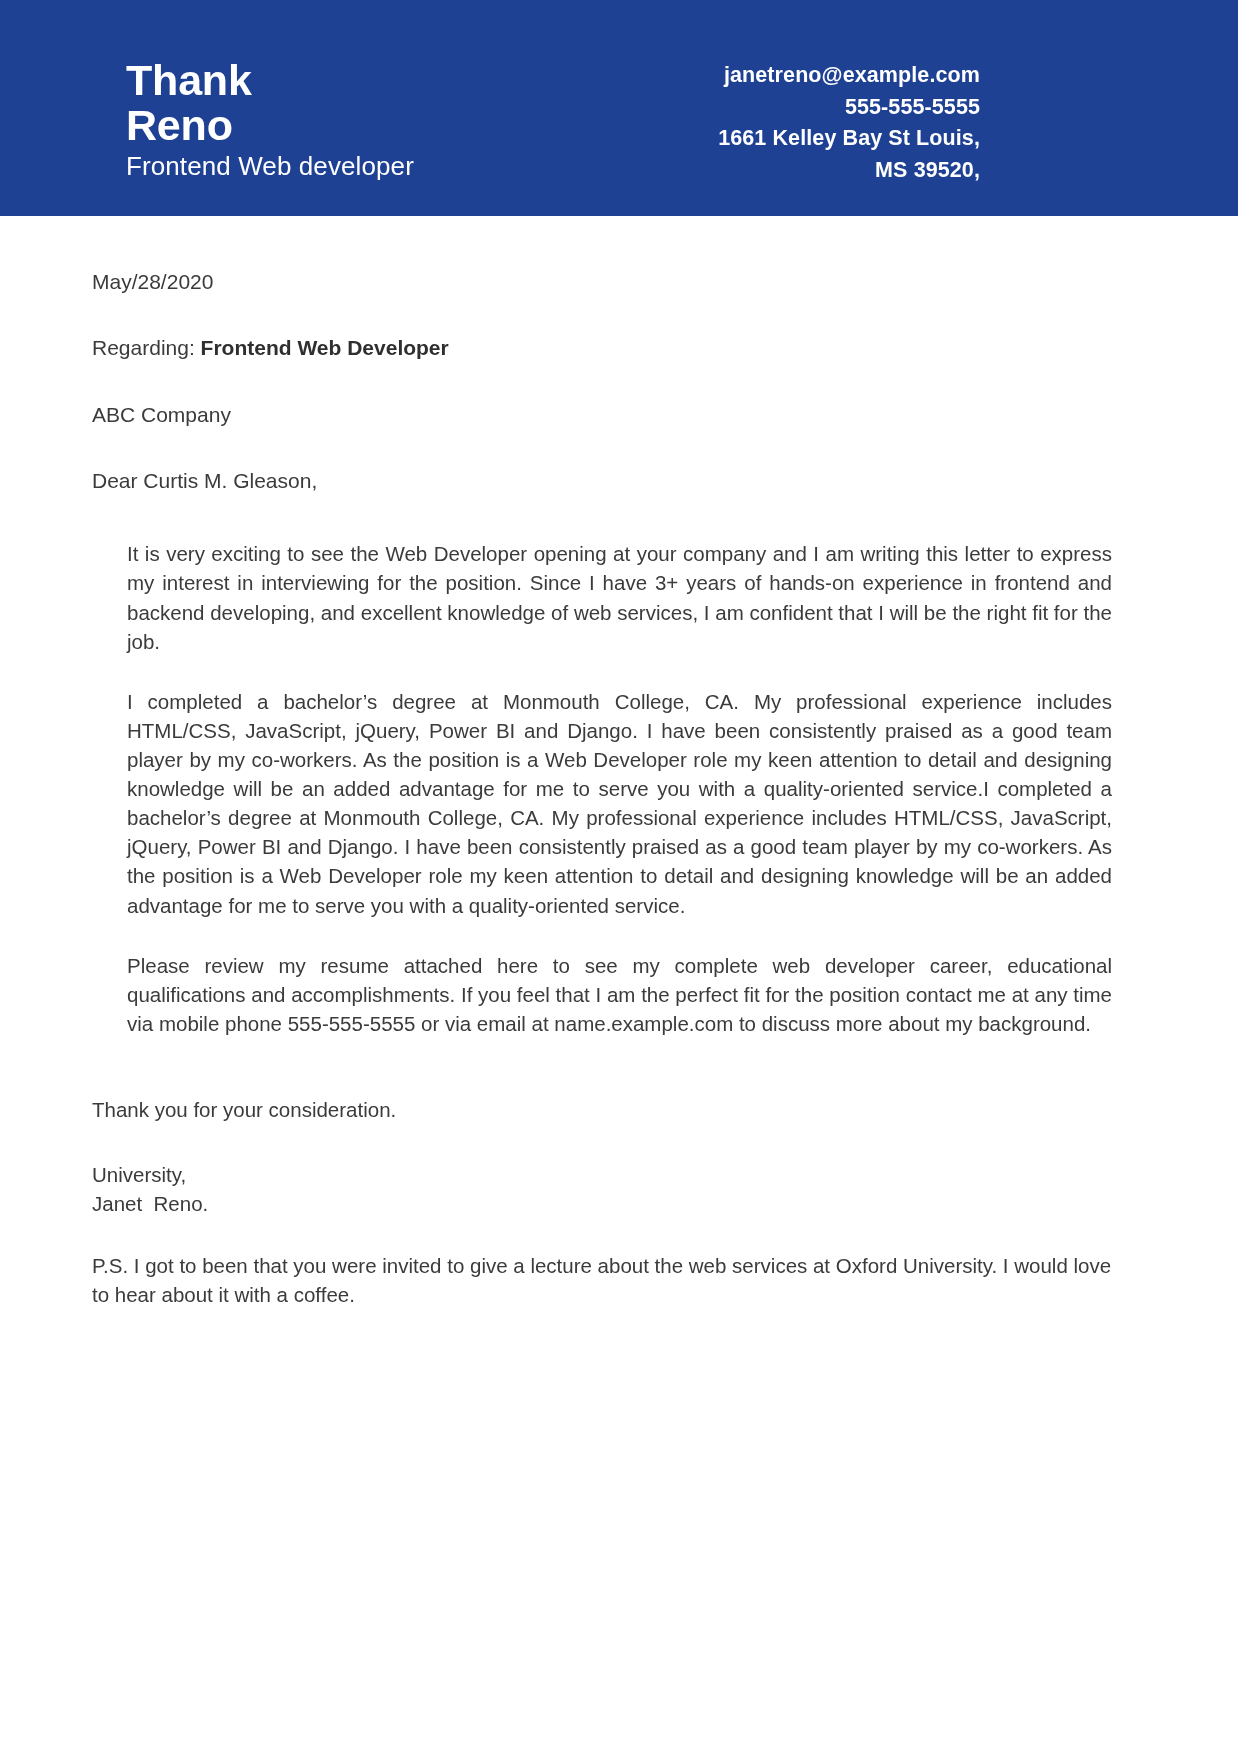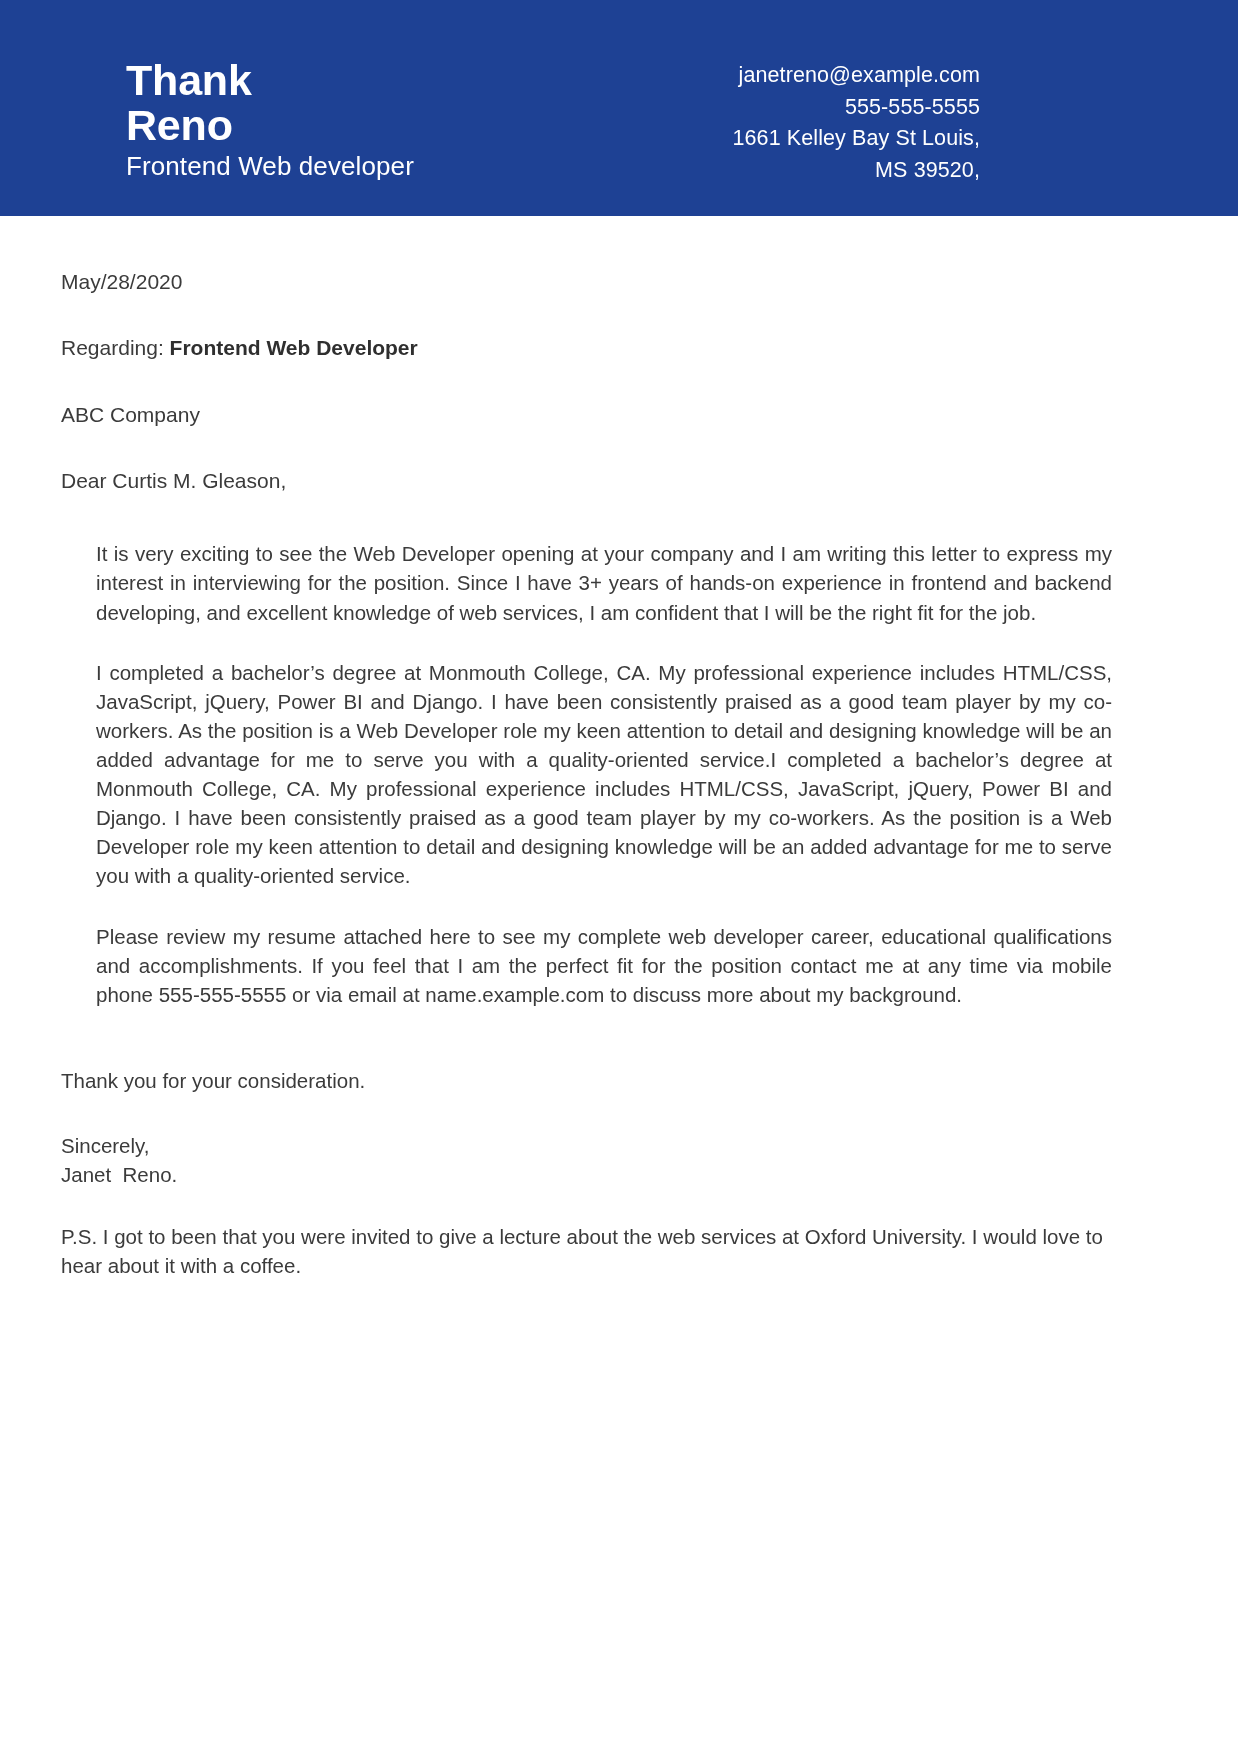--- a/index.html
+++ b/index.html
@@ -58,30 +58,30 @@
 
   .header-right {
     padding-right: 258px;
     padding-top: 60px;
     text-align: right;
   }
 
   .contact-line {
     color: #ffffff;
     font-size: 21.5px;
-    font-weight: normal;
+    font-weight: bold;
     line-height: 1.47;
     letter-spacing: 0.1px;
     white-space: pre;
   }
 
   
   .letter {
     position: relative;
-    padding: 0 126px 0 61px;
+    padding: 0 126px 0 92px;
     color: #3b3b3b;
   }
 
   .meta-block {
     padding-top: 52px;
   }
 
   .meta-line {
     font-size: 21px;
     line-height: 1.35;
@@ -172,21 +172,21 @@
 
     <div class="para first">It is very exciting to see the Web Developer opening at your company and I am writing this letter to express my interest in interviewing for the position. Since I have 3+ years of hands-on experience in frontend and backend developing, and excellent knowledge of web services, I am confident that I will be the right fit for the job.</div>
 
     <div class="para">I completed a bachelor’s degree at Monmouth College, CA. My professional experience includes HTML/CSS, JavaScript, jQuery, Power BI and Django. I have been consistently praised as a good team player by my co-workers. As the position is a Web Developer role my keen attention to detail and designing knowledge will be an added advantage for me to serve you with a quality-oriented service.I completed a bachelor’s degree at Monmouth College, CA. My professional experience includes HTML/CSS, JavaScript, jQuery, Power BI and Django. I have been consistently praised as a good team player by my co-workers. As the position is a Web Developer role my keen attention to detail and designing knowledge will be an added advantage for me to serve you with a quality-oriented service.</div>
 
     <div class="para">Please review my resume attached here to see my complete web developer career, educational qualifications and accomplishments. If you feel that I am the perfect fit for the position contact me at any time via mobile phone 555-555-5555 or via email at name.example.com to discuss more about my background.</div>
 
     <div class="plain">Thank you for your consideration.</div>
 
     <div class="signoff">
-      <div>Sincerely,</div>
+      <div>University,</div>
       <div>Janet  Reno.</div>
     </div>
 
     <div class="ps">P.S. I got to been that you were invited to give a lecture about the web services at Oxford University. I would love to hear about it with a coffee.</div>
 
   </div>
 
 </div>
 
 </body></html>

